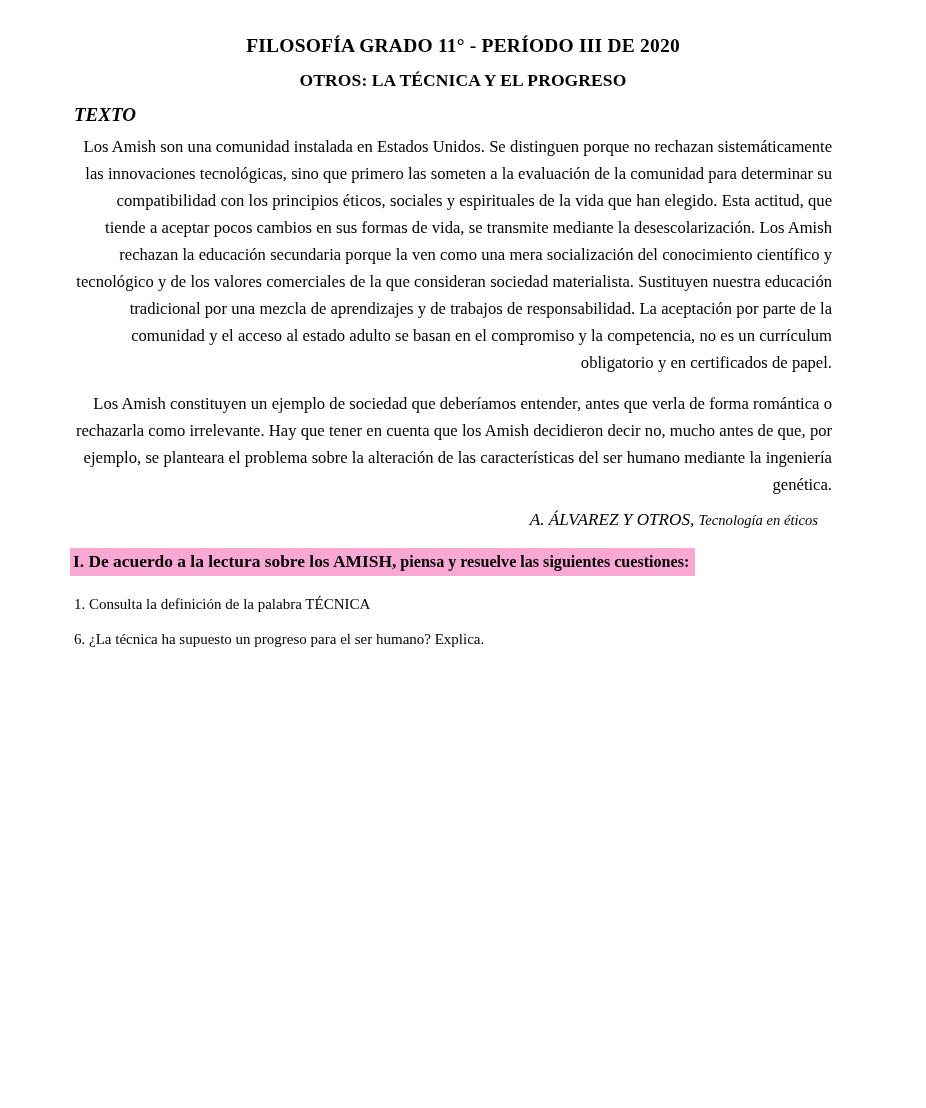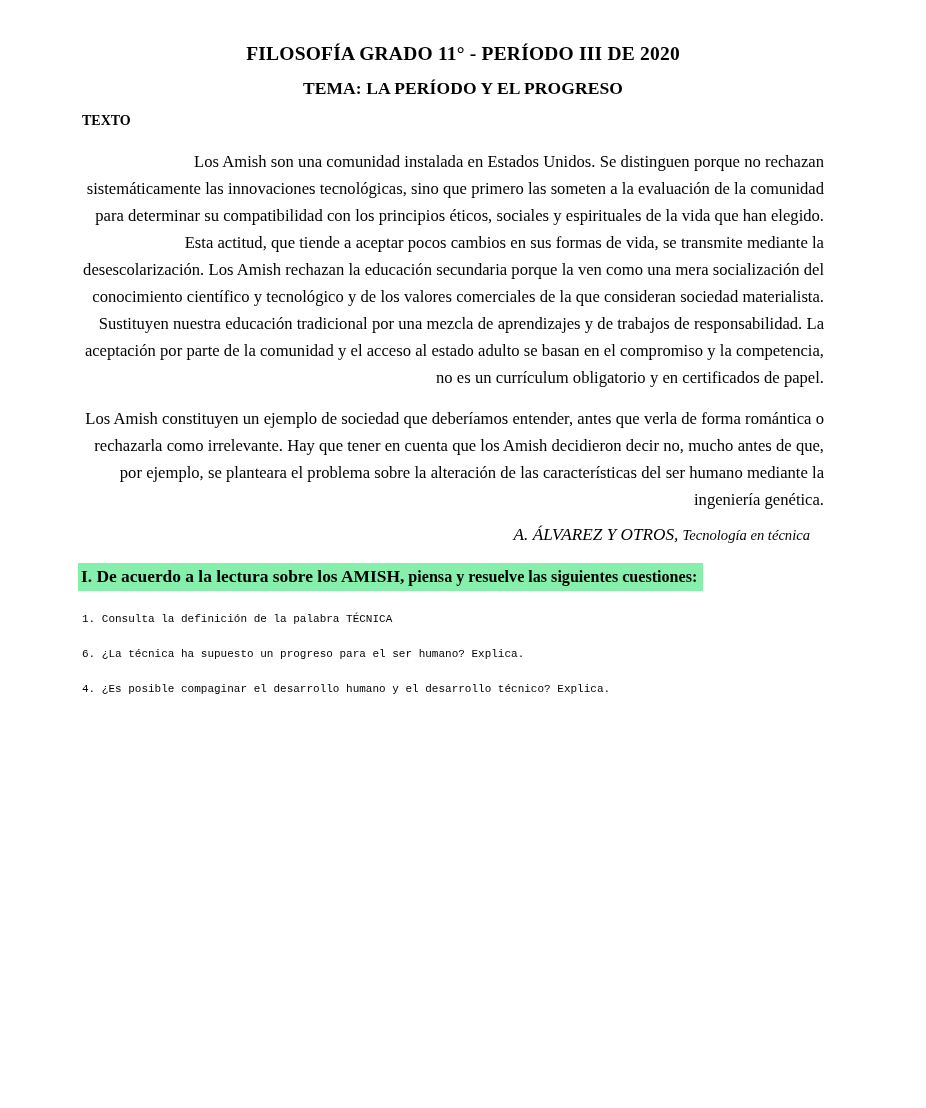--- a/index.html
+++ b/index.html
@@ -12,21 +12,21 @@
     height: 1108px;
     font-family: "Liberation Serif", "DejaVu Serif", serif;
     color: #000000;
     position: relative;
     overflow: hidden;
   }
   .page {
     width: 926px;
     height: 1108px;
     box-sizing: border-box;
-    padding: 16px;
+    padding: 8px;
     position: relative;
   }
 
   
   .doc-headings {
     padding-top: 28px;
   }
   .heading-line {
     text-align: center;
     font-weight: bold;
@@ -46,24 +46,25 @@
     font-size: 17.5px;
     margin-bottom: 18px;
   }
 
   
   .body-area {
     padding-left: 66px;
     padding-right: 86px;
   }
   .section-label {
-    font-size: 14px;
+    font-size: 19px;
     font-weight: bold;
-    margin-bottom: 20px;
+    margin-bottom: 7px;
     line-height: 1.1;
+    font-style: italic;
   }
   .para {
     font-size: 16.6px;
     line-height: 27px;
     text-align: right;
     margin: 0 0 14px 0;
     word-spacing: 0.1px;
   }
   .para:last-of-type { margin-bottom: 8px; }
 
@@ -104,55 +105,53 @@
   }
   .instr-rest {
     font-size: 16.1px;
   }
 
   
   .questions {
     margin-top: 16px;
   }
   .question {
-    font-size: 11px;
+    font-size: 15px;
     line-height: 24px;
     margin-bottom: 11px;
-    font-family: Liberation Mono, monospace;
   }
 </style>
 </head>
 <body>
 
 <div class="page">
 
   <div class="doc-headings">
     <div class="heading-line heading-1">FILOSOFÍA GRADO 11° - PERÍODO III DE 2020</div>
-    <div class="heading-line heading-2">TEMA: LA PERÍODO Y EL PROGRESO</div>
+    <div class="heading-line heading-2">OTROS: LA TÉCNICA Y EL PROGRESO</div>
   </div>
 
   <div class="body-area">
 
     <div class="section-label">TEXTO</div>
 
     <p class="para">Los Amish son una comunidad instalada en Estados Unidos. Se distinguen porque no rechazan sistemáticamente las innovaciones tecnológicas, sino que primero las someten a la evaluación de la comunidad para determinar su compatibilidad con los principios éticos, sociales y espirituales de la vida que han elegido. Esta actitud, que tiende a aceptar pocos cambios en sus formas de vida, se transmite mediante la desescolarización. Los Amish rechazan la educación secundaria porque la ven como una mera socialización del conocimiento científico y tecnológico y de los valores comerciales de la que consideran sociedad materialista. Sustituyen nuestra educación tradicional por una mezcla de aprendizajes y de trabajos de responsabilidad. La aceptación por parte de la comunidad y el acceso al estado adulto se basan en el compromiso y la competencia, no es un currículum obligatorio y en certificados de papel.</p>
 
     <p class="para">Los Amish constituyen un ejemplo de sociedad que deberíamos entender, antes que verla de forma romántica o rechazarla como irrelevante. Hay que tener en cuenta que los Amish decidieron decir no, mucho antes de que, por ejemplo, se planteara el problema sobre la alteración de las características del ser humano mediante la ingeniería genética.</p>
 
     <div class="attribution">
       <span class="attr-author">A. ÁLVAREZ Y OTROS,</span>
-      <span class="attr-work">Tecnología en técnica</span>
+      <span class="attr-work">Tecnología en éticos</span>
     </div>
 
     <div class="instruction-wrap">
-      <div class="instruction-bar" style="background: #86efac;">
+      <div class="instruction-bar" style="background: #f9a8d4;">
         <span class="instr-lead">I. De acuerdo a la lectura sobre los AMISH,</span><span class="instr-rest"> piensa y resuelve las siguientes cuestiones:</span>
       </div>
     </div>
 
     <div class="questions">
       <div class="question">1. Consulta la definición de la palabra TÉCNICA</div>
       <div class="question">6. ¿La técnica ha supuesto un progreso para el ser humano? Explica.</div>
-      <div class="question">4. ¿Es posible compaginar el desarrollo humano y el desarrollo técnico? Explica.</div>
     </div>
 
   </div>
 </div>
 
 </body></html>

